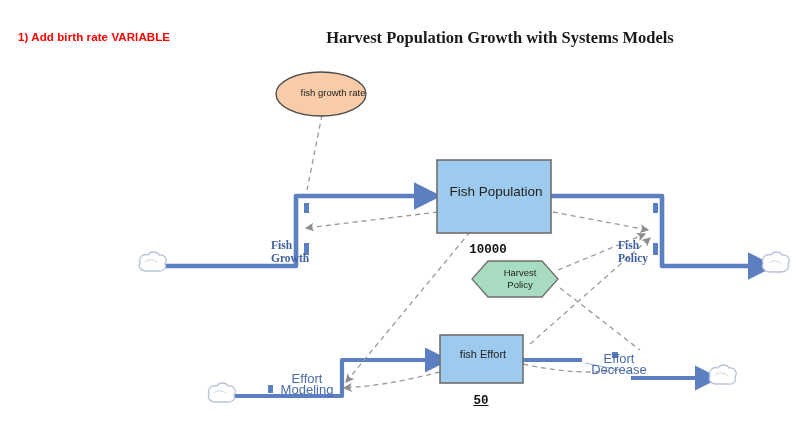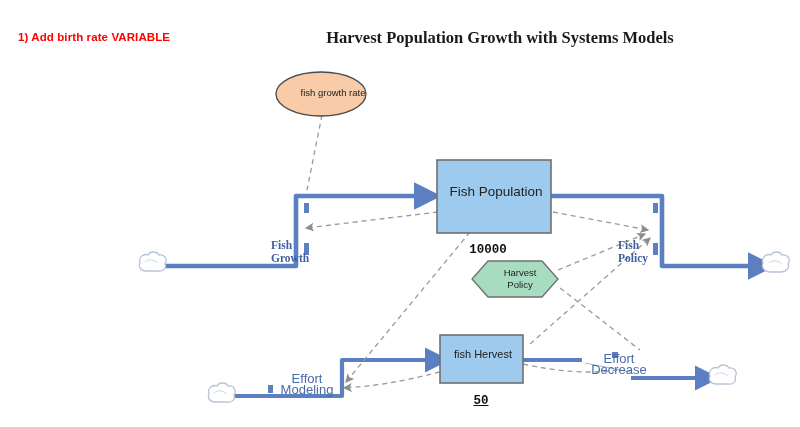--- a/index.html
+++ b/index.html
@@ -294,21 +294,21 @@
 
   <div class="node-label stock-text" id="fish-population-text">Fish Population</div>
 
   <div class="stock-value" id="fish-population-value">10000</div>
 
   <div class="node-label" id="harvest-policy-text">
     <div>Harvest</div>
     <div>Policy</div>
   </div>
 
-  <div class="node-label stock-text" id="fish-effort-text">fish Hervest</div>
+  <div class="node-label stock-text" id="fish-effort-text">fish Effort</div>
 
   <div class="stock-value" id="fish-effort-value">50</div>
 
   <div class="flow-label" id="fish-growth-label">
     <div>Fish</div>
     <div>Growth</div>
   </div>
 
   <div class="flow-label" id="fish-harvest-label">
     <div>Fish</div>

